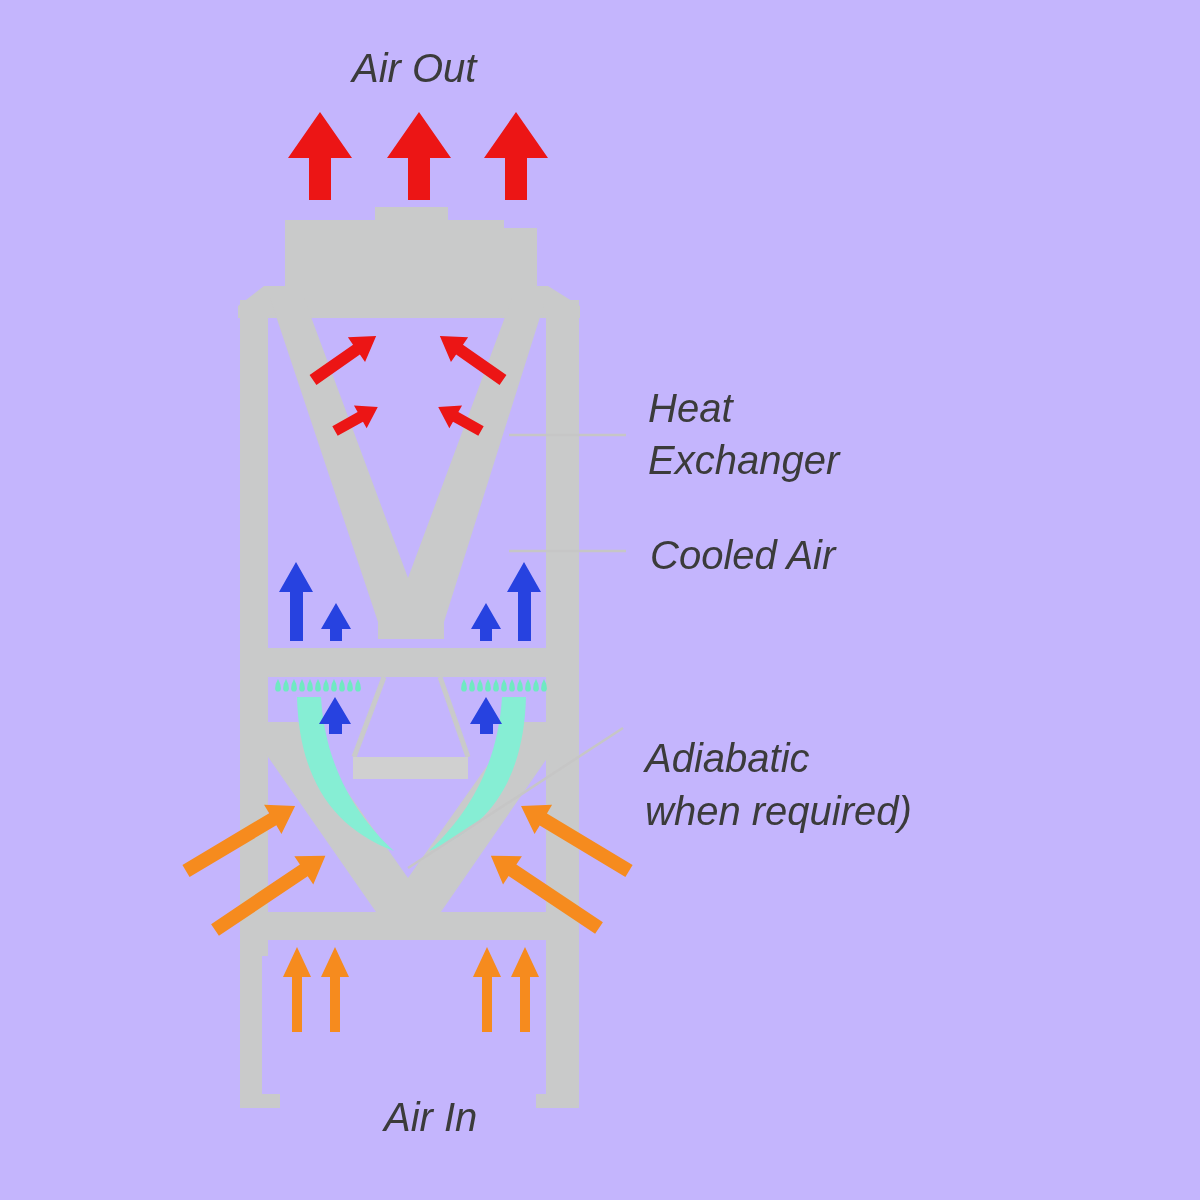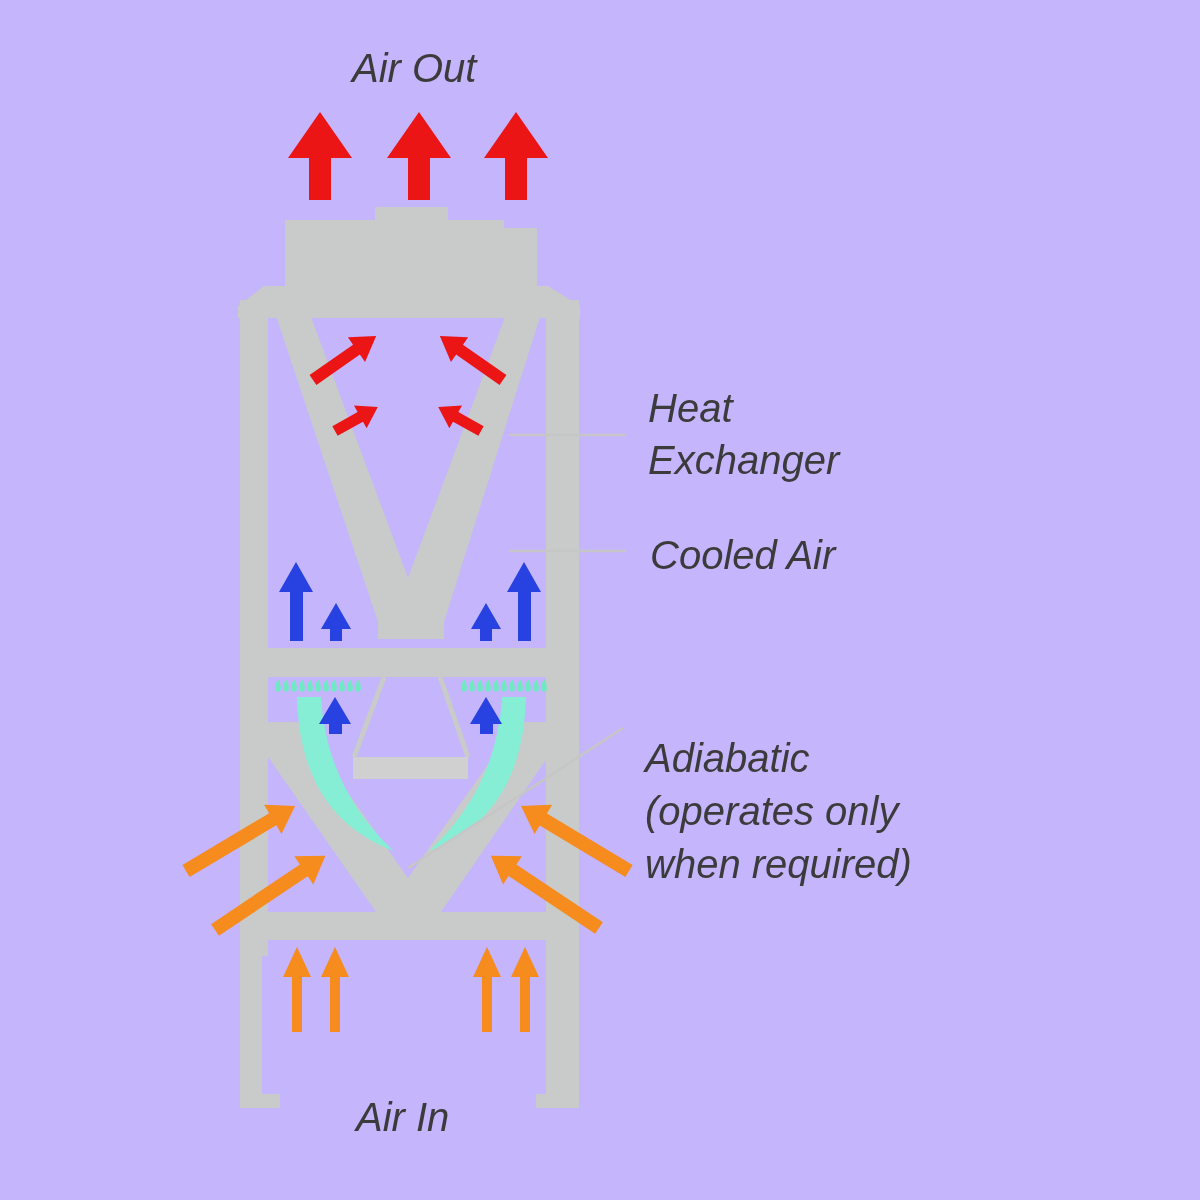--- a/index.html
+++ b/index.html
@@ -5,21 +5,21 @@
   html,body{margin:0;padding:0;background:#ffffff;}
   .canvas{position:relative;width:1200px;height:1200px;background:#c4b5fd;overflow:hidden;
           font-family:"Liberation Sans",sans-serif;}
   .canvas svg{position:absolute;left:0;top:0;}
   .lbl{position:absolute;font-style:italic;font-size:40px;color:#3b3b3b;
        font-family:"Liberation Sans",sans-serif;white-space:nowrap;line-height:52px;}
   #air-out{left:352px;top:42px;}
   #heat-exchanger{left:648px;top:382px;}
   #cooled-air{left:650px;top:529px;font-style:italic;}
   #adiabatic{left:645px;top:716px;line-height:53px;margin-top:16px;}
-  #air-in{left:356px;top:1091px;}
+  #air-in{left:384px;top:1091px;}
 </style>
 </head>
 <body>
 
 <div class="canvas">
 
 <svg width="1200" height="1200" viewBox="0 0 1200 1200">
   <defs>
     <path id="drop" d="M0,0 Q2.9,5 2.9,9.2 A2.9,3.4 0 1 1 -2.9,9.2 Q-2.9,5 0,0 Z"></path>
   </defs>
@@ -137,19 +137,18 @@
 
 <div class="lbl" id="heat-exchanger">
   <div>Heat</div>
   <div>Exchanger</div>
 </div>
 
 <div class="lbl" id="cooled-air">Cooled Air</div>
 
 <div class="lbl" id="adiabatic">
   <div>Adiabatic</div>
-  <div>(operates only</div>
   <div>when required)</div>
 </div>
 
 <div class="lbl" id="air-in">Air In</div>
 
 </div>
 
 </body></html>

